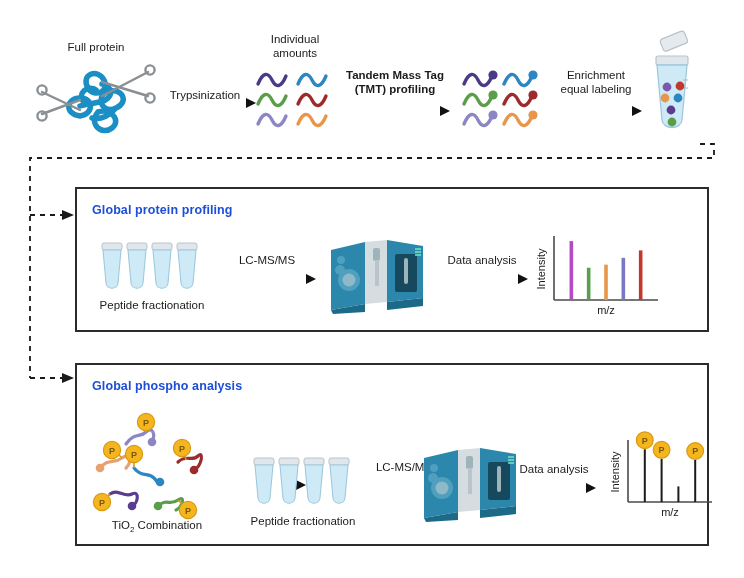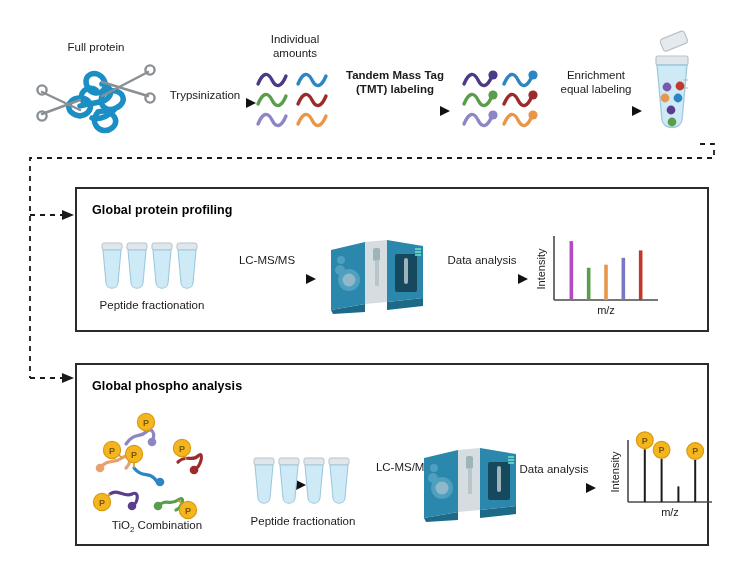--- a/index.html
+++ b/index.html
@@ -1,21 +1,21 @@
 <!DOCTYPE html>
 <html><head>
 <meta charset="utf-8">
 <style>
   html,body{margin:0;padding:0;background:#ffffff;}
   body{width:744px;height:578px;position:relative;overflow:hidden;
        font-family:"Liberation Sans","DejaVu Sans",sans-serif;color:#1b1b1b;}
   .abs{position:absolute;}
   .lbl{font-size:11.5px;line-height:1.25;color:#1b1b1b;text-align:center;}
   .panel{position:absolute;border:2px solid #2b2b2b;background:#fff;box-sizing:border-box;}
-  .panel-title{position:absolute;font-size:12.5px;font-weight:bold;color:#000000;letter-spacing:.1px;}
+  .panel-title{position:absolute;font-size:12.5px;font-weight:bold;color:#1d4ed8;letter-spacing:.1px;}
   svg{display:block;overflow:visible;}
   .axis{stroke:#4a4a4a;stroke-width:1.6;}
   .axlabel{font-size:11px;fill:#1b1b1b;font-family:"Liberation Sans",sans-serif;}
 </style>
 </head>
 <body>
 
 <div class="abs lbl" style="left:36px;top:40px;width:120px;text-align:center;">Full protein</div>
 
 <div class="abs" style="left:36px;top:58px;">
@@ -72,21 +72,21 @@
     <path d="M4 34 C9 22,14 22,18 30 C22 38,27 38,32 26" stroke="#5a9e4b"></path>
     <path d="M44 34 C49 22,54 22,58 30 C62 38,67 38,72 26" stroke="#9d2b2b"></path>
     <path d="M4 54 C9 42,14 42,18 50 C22 58,27 58,32 46" stroke="#8d86c4"></path>
     <path d="M44 54 C49 42,54 42,58 50 C62 58,67 58,72 46" stroke="#e8974a"></path>
   </g>
 </svg>
 </div>
 
 <div class="abs lbl" style="left:336px;top:68px;width:118px;font-weight:bold;">
   <div>Tandem Mass Tag</div>
-  <div>(TMT) labeling</div>
+  <div>(TMT) profiling</div>
 </div>
 <div class="abs" style="left:336px;top:104px;">
 <svg width="116" height="14" viewBox="0 0 116 14">
   <defs>
         <linearGradient id="ga2" x1="0" x2="1">
           <stop offset="0" stop-color="#cfcfcf"></stop>
           <stop offset="1" stop-color="#111"></stop>
         </linearGradient>
       </defs>
   <line x1="0" y1="7" x2="104" y2="7" stroke="url(#ga2)" stroke-width="2"></line>

